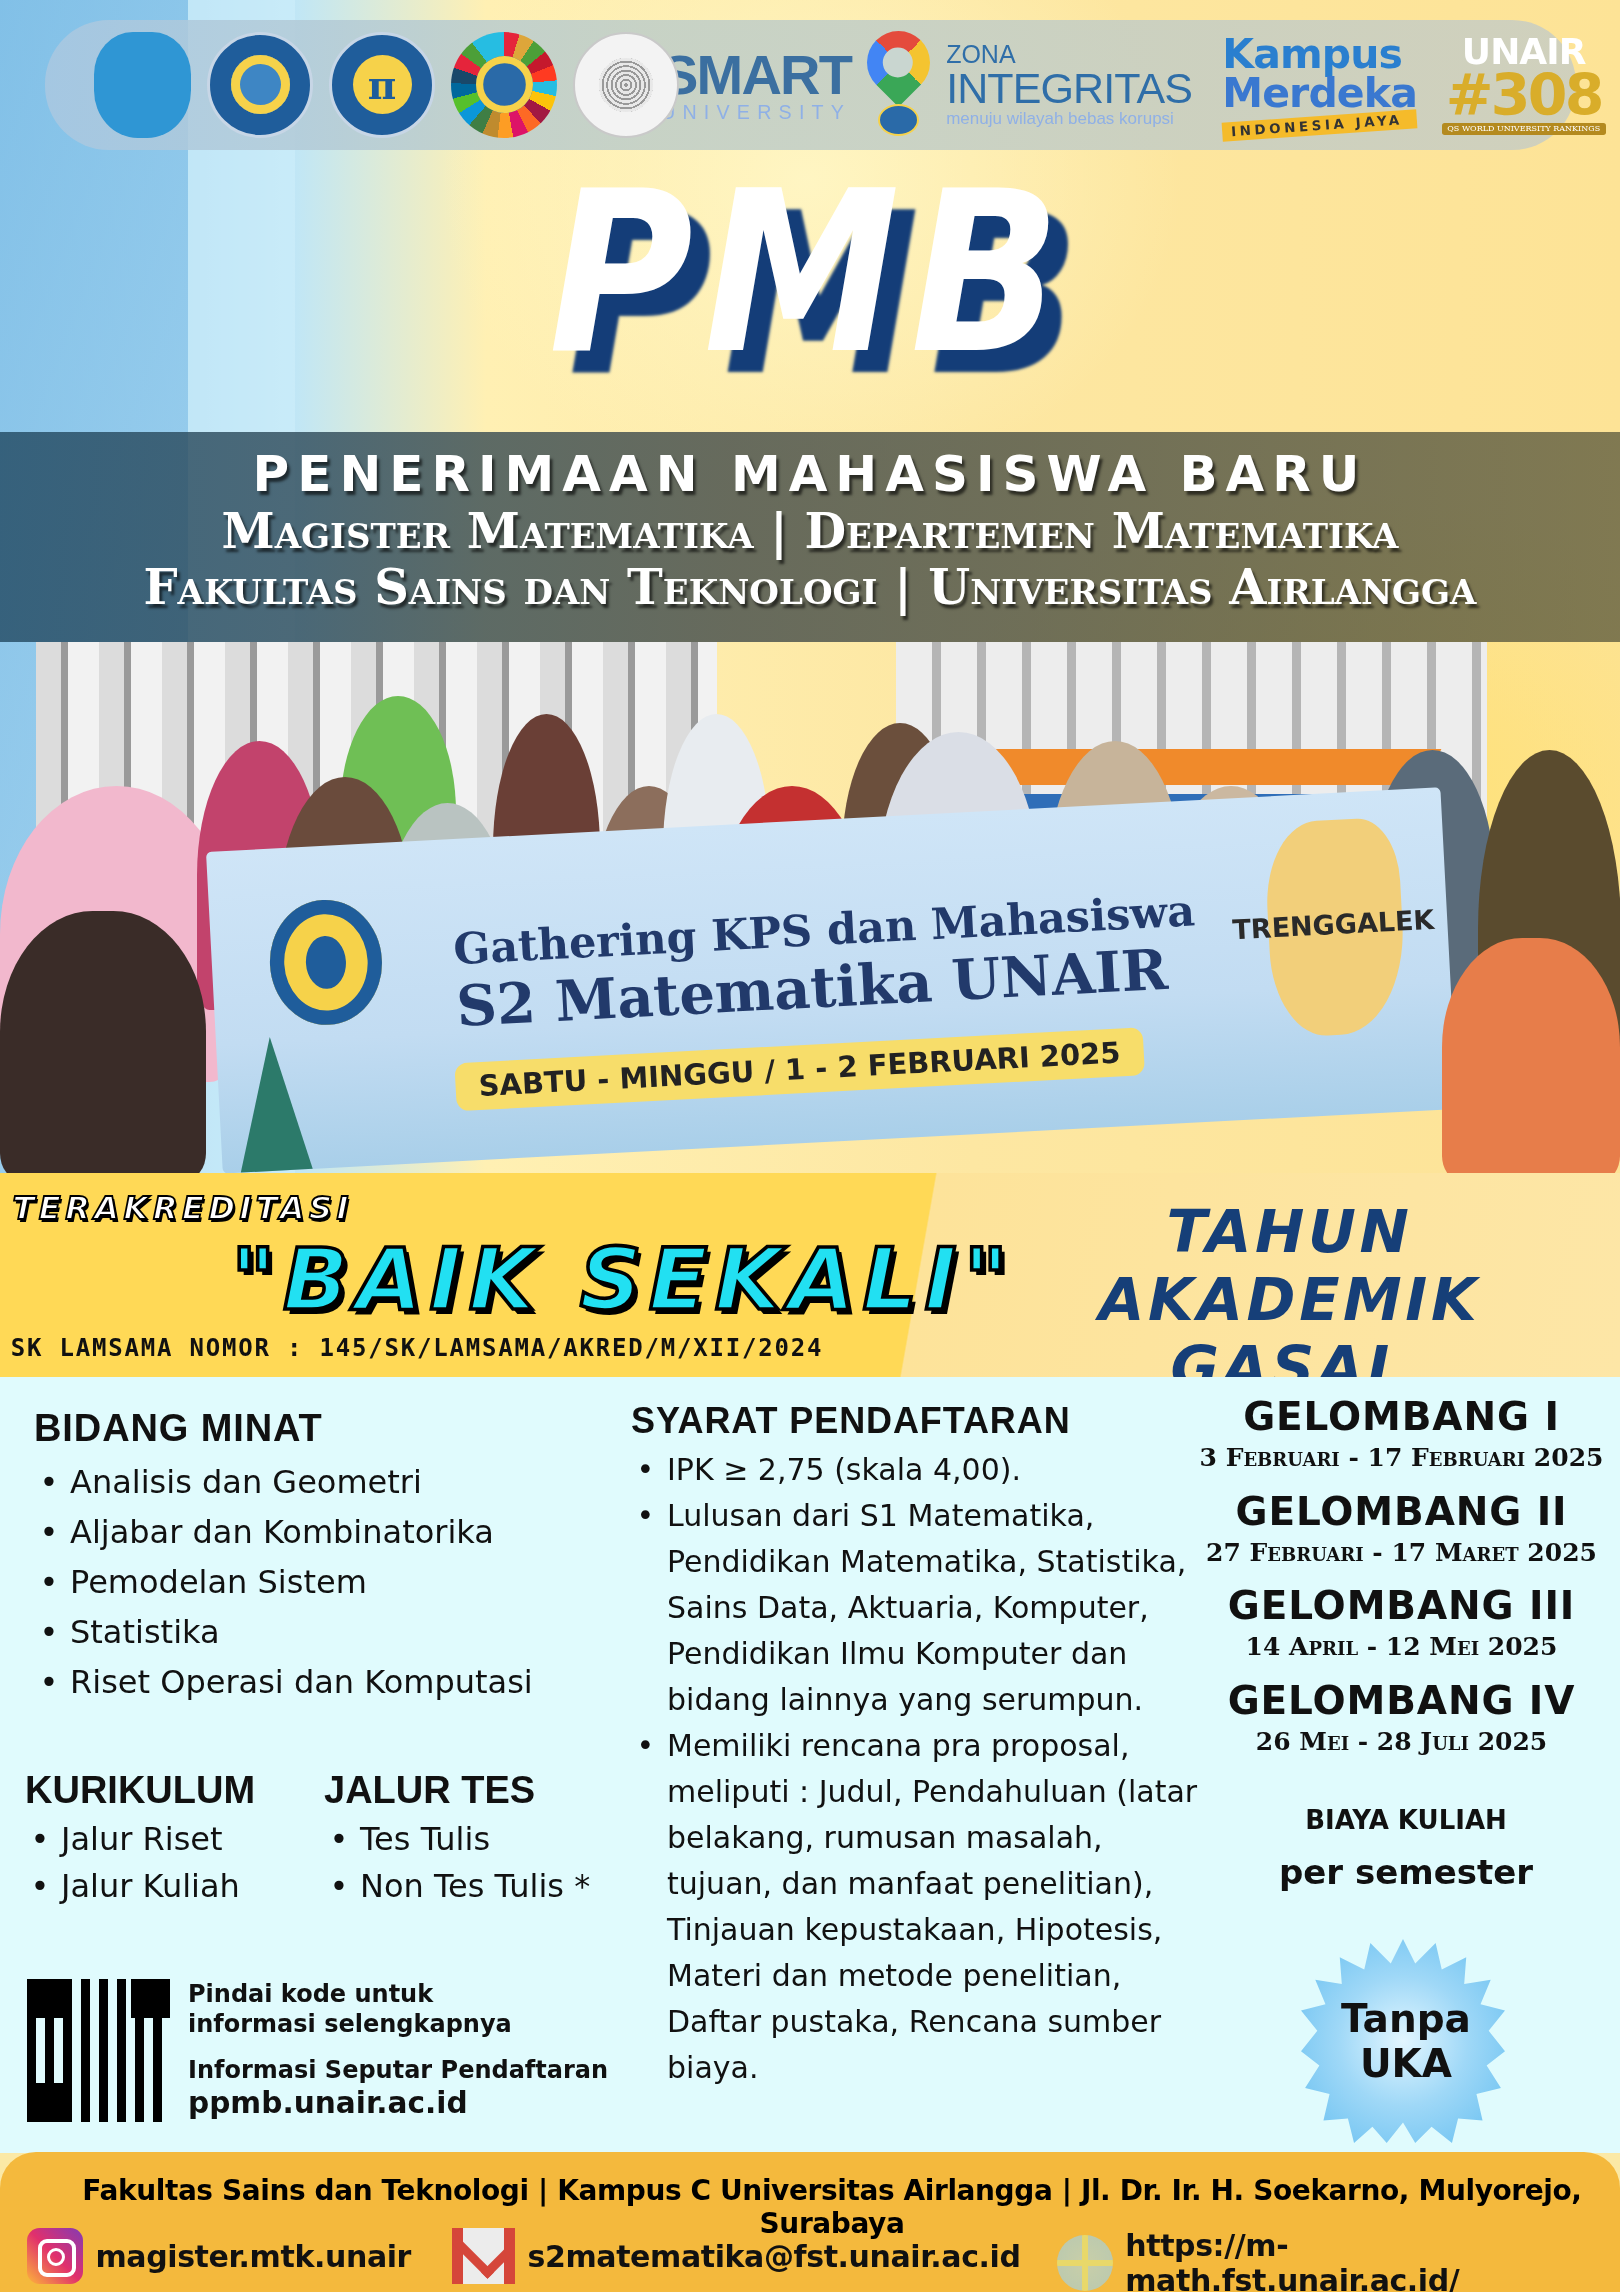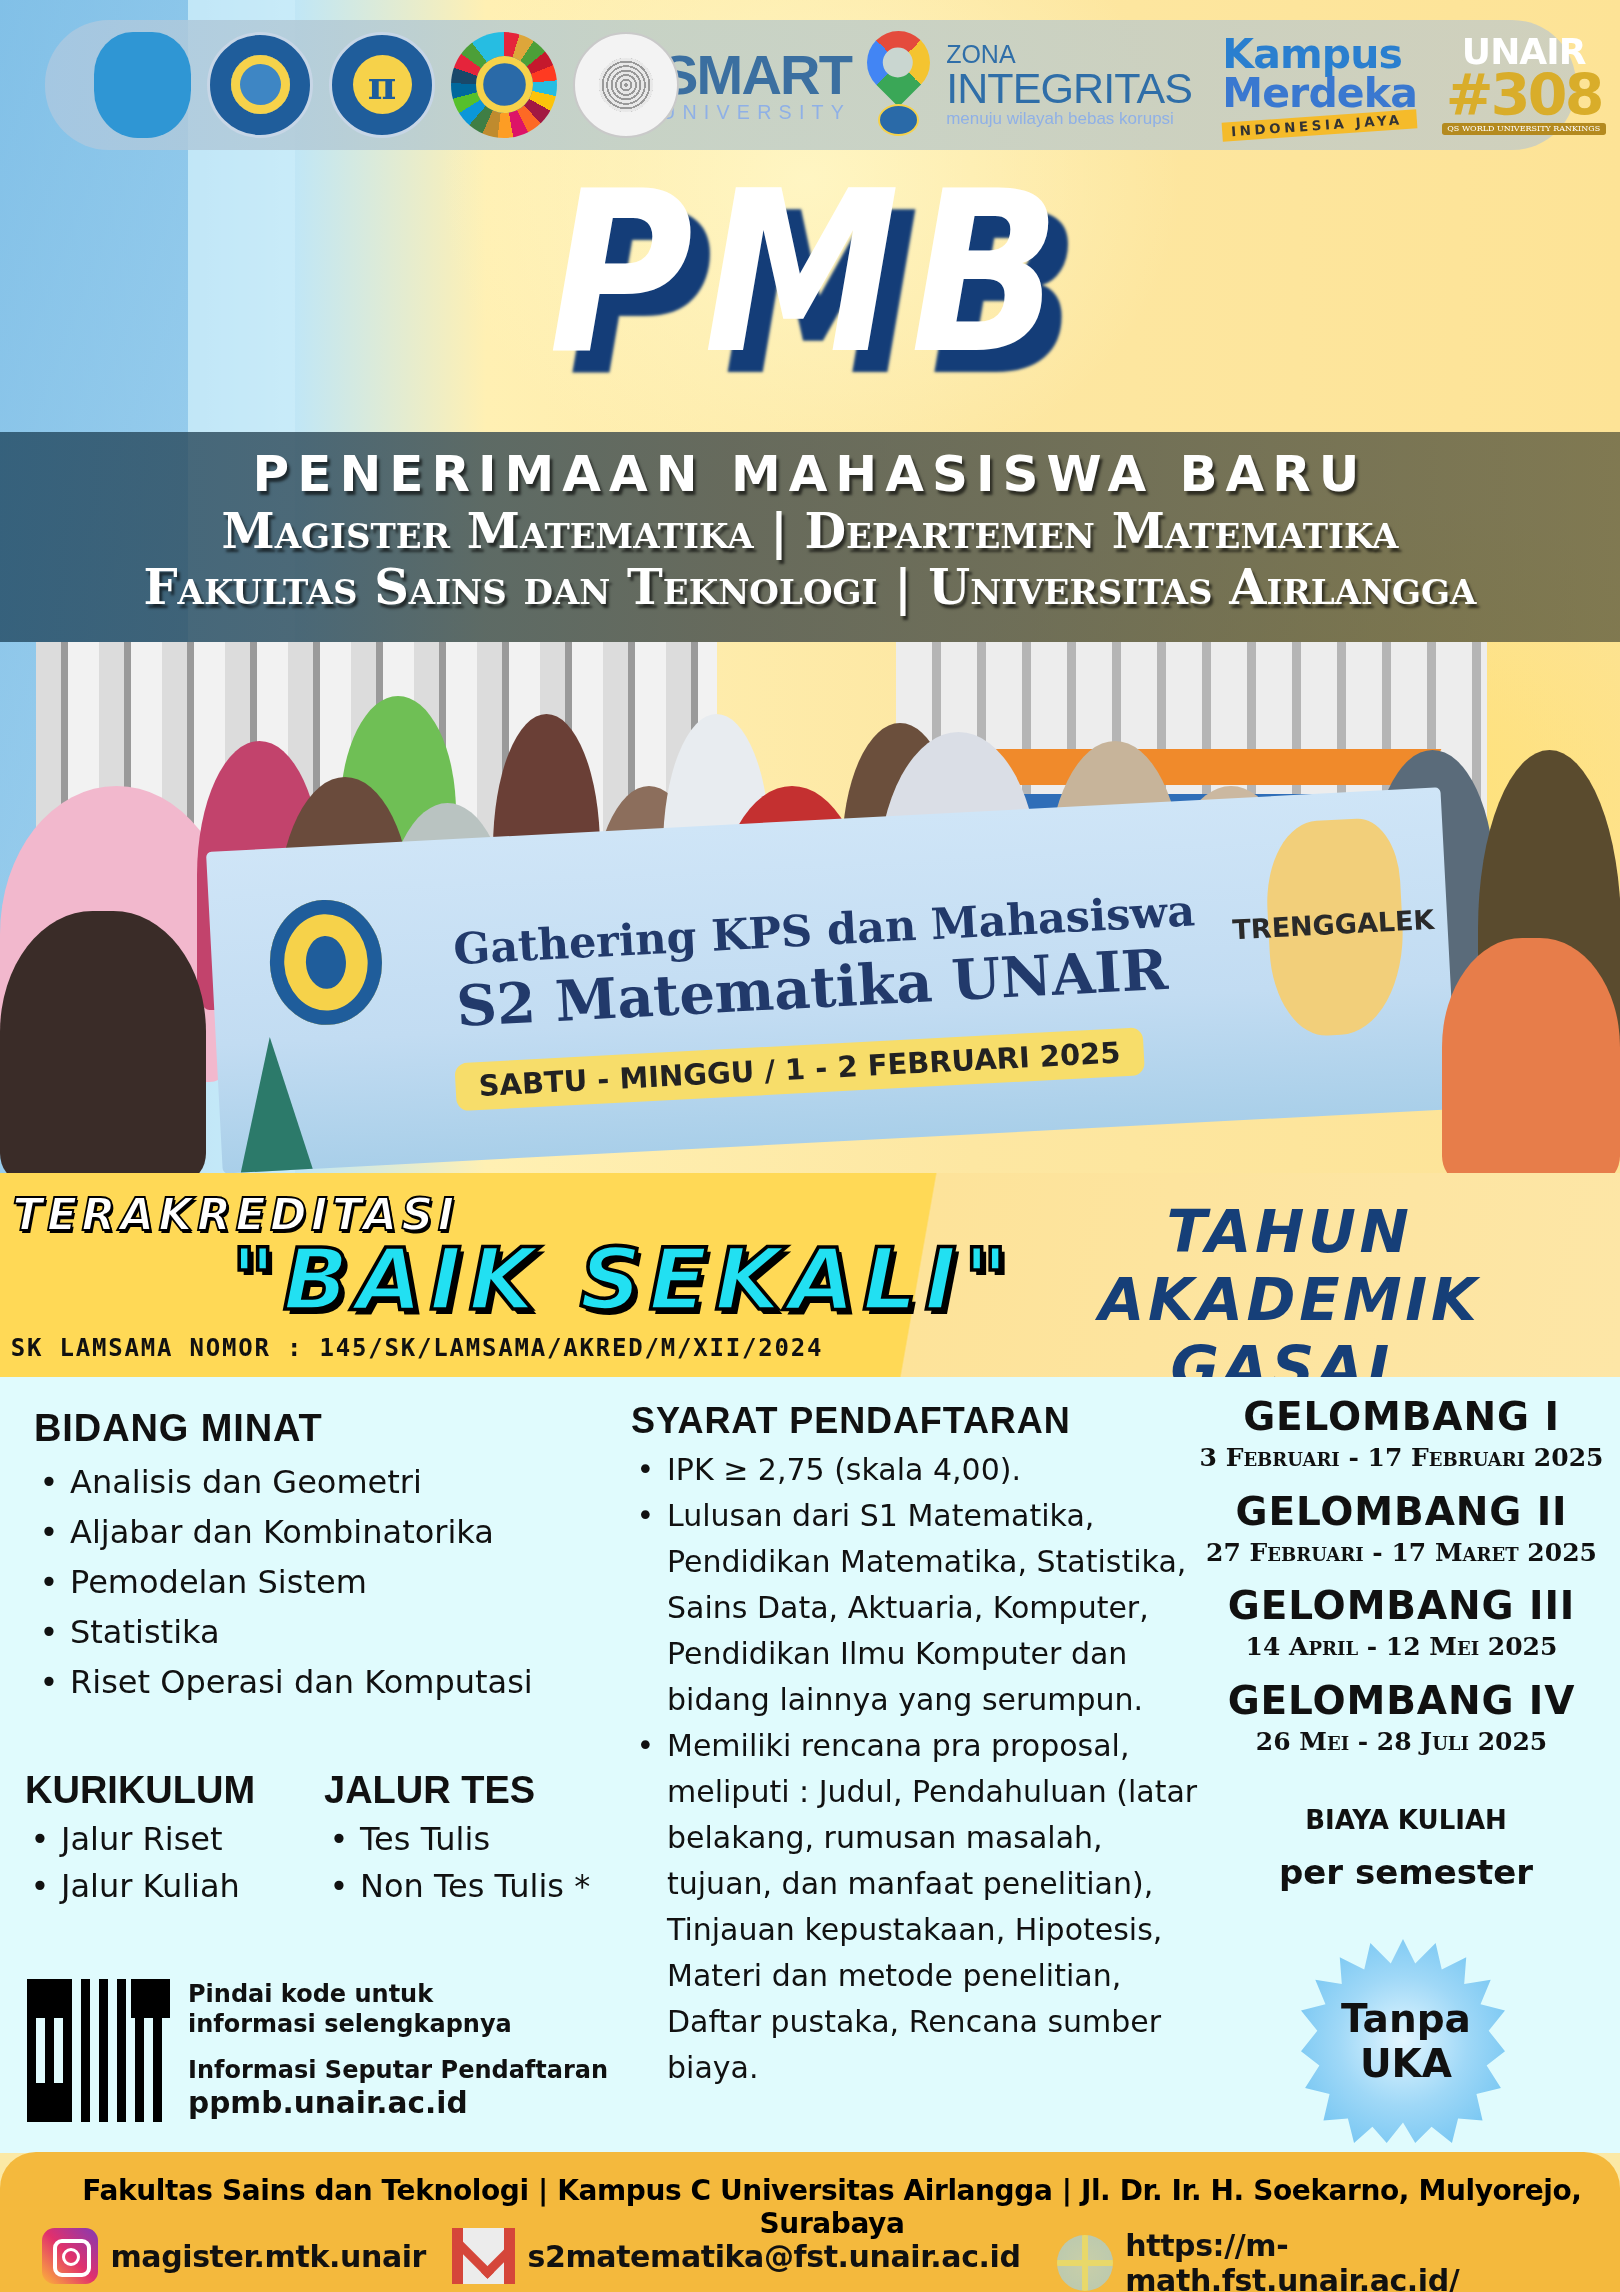--- a/index.html
+++ b/index.html
@@ -119,21 +119,21 @@
   .banner .pine { position: absolute; left: 18px; top: 188px; width: 0; height: 0; border-left: 36px solid transparent; border-right: 36px solid transparent; border-bottom: 134px solid #2c7a6a; }
 
   
   .accr {
     position: absolute; left: 0; top: 1173px; width: 1620px; height: 204px;
     background: linear-gradient(100deg, #ffd956 0%, #ffd956 56.5%, #fde39a 56.6%, #fde6a6 100%);
   }
   .accr .terakreditasi {
     position: absolute; left: 12.5px; top: 16px;
     font-family: "DejaVu Sans", sans-serif; font-weight: bold; font-style: italic;
-    font-size: 44px; letter-spacing: 4.5px; color: #fff;
+    font-size: 32px; letter-spacing: 4.5px; color: #fff;
     -webkit-text-stroke: 1.8px #000;
     text-shadow: 1.8px 2.7px 0 #000;
   }
   .accr .baik {
     position: absolute; left: 231px; top: 56px;
     font-family: "DejaVu Sans", sans-serif; font-weight: bold; font-style: italic;
     font-size: 86px; letter-spacing: 7.2px; color: #22e0f2;
     -webkit-text-stroke: 3.6px #000;
     text-shadow: 4.5px 5.4px 0 #000;
   }
@@ -384,21 +384,21 @@
   </div>
 
   <div class="starburst">
     <span>Tanpa</span>
     <span>UKA</span>
   </div>
 </div>
 
 <div class="footer">
   <div class="addr">Fakultas Sains dan Teknologi | Kampus C Universitas Airlangga | Jl. Dr. Ir. H. Soekarno, Mulyorejo, Surabaya</div>
-  <div class="contact" style="left:42px;">
+  <div class="contact" style="left:27px;">
     <div class="ig-icon"></div>
     <span class="txt">magister.mtk.unair</span>
   </div>
   <div class="contact" style="left:452px;">
     <div class="mail-icon"></div>
     <span class="txt">s2matematika@fst.unair.ac.id</span>
   </div>
   <div class="contact" style="left:1057px;">
     <div class="globe-icon"></div>
     <span class="txt">https://m-math.fst.unair.ac.id/</span>

